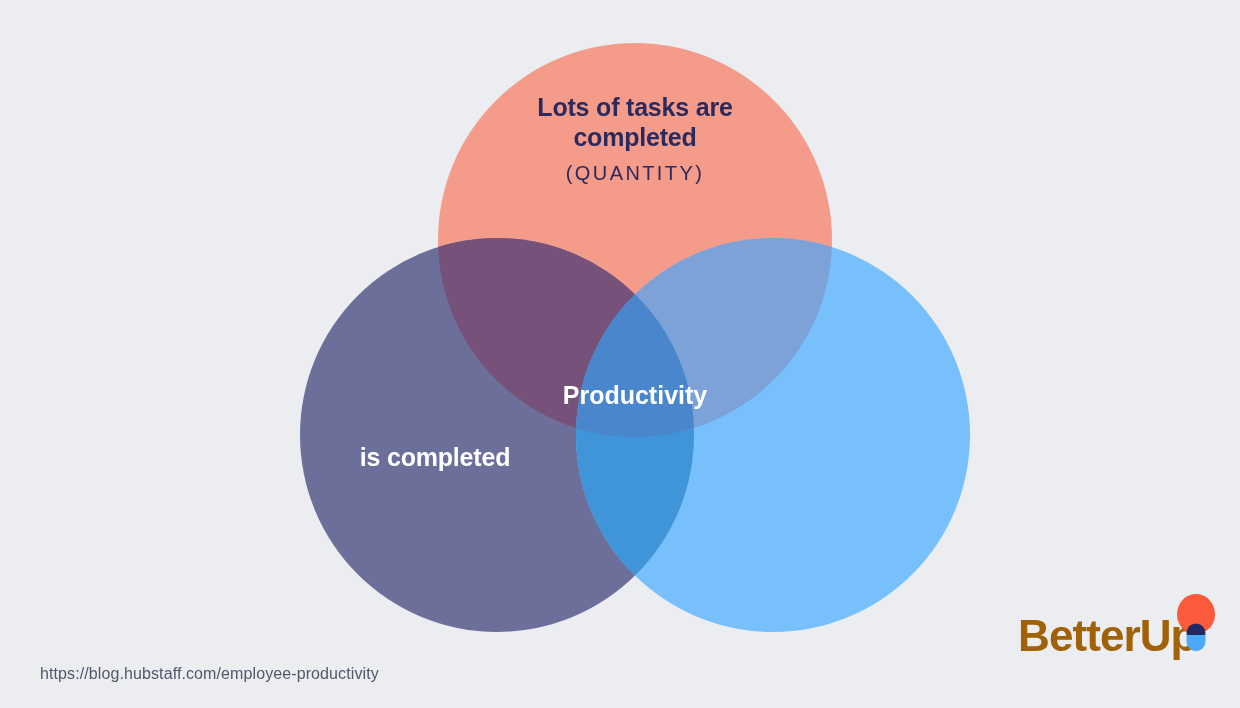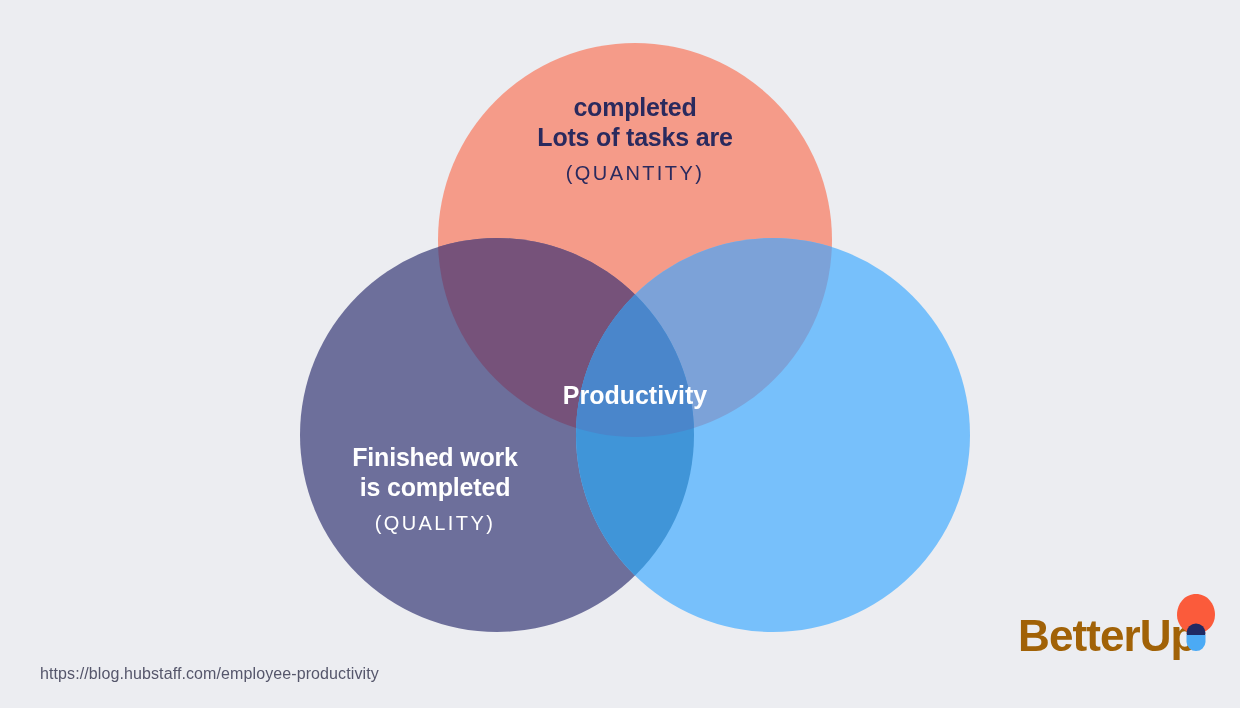--- a/index.html
+++ b/index.html
@@ -142,29 +142,27 @@
     </g>
 
     <g clip-path="url(#clip-top)">
       <g clip-path="url(#clip-left)">
         <circle cx="773" cy="435" r="197" fill="#4A86CB"></circle>
       </g>
     </g>
   </svg>
 
   <div class="venn-label" id="label-quantity">
+    <div class="label-title">Lots of tasks are</div>
     <div class="label-title">completed</div>
-    <div class="label-title">Lots of tasks are</div>
     <div class="label-sub">(QUANTITY)</div>
   </div>
 
   <div class="venn-label" id="label-quality">
-    <div class="label-title">Finished work</div>
     <div class="label-title">is completed</div>
-    <div class="label-sub">(QUALITY)</div>
   </div>
 
 
   <div class="venn-label" id="label-productivity">Productivity</div>
 </div>
 
 <div id="source-url">https://blog.hubstaff.com/employee-productivity</div>
 
 <div id="logo">
   <div id="logo-wordmark">BetterUp</div>

